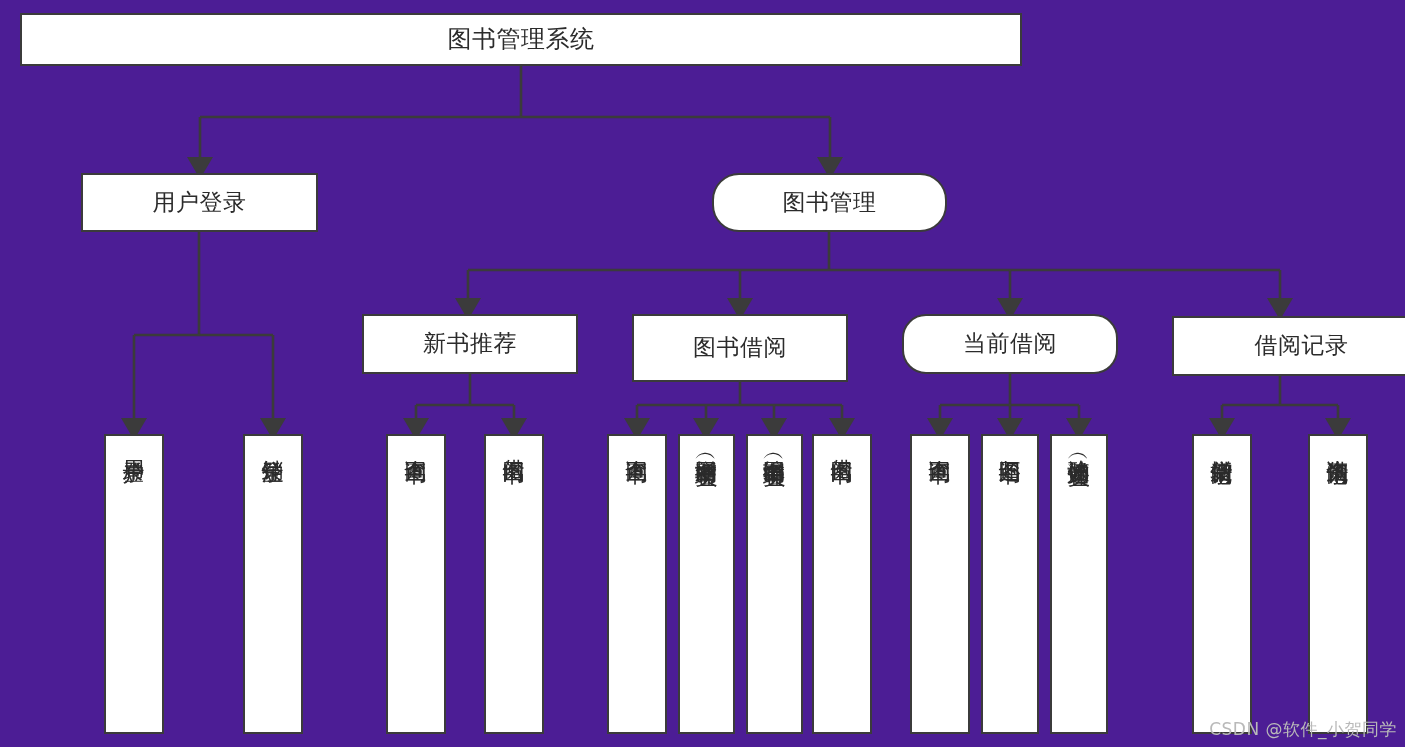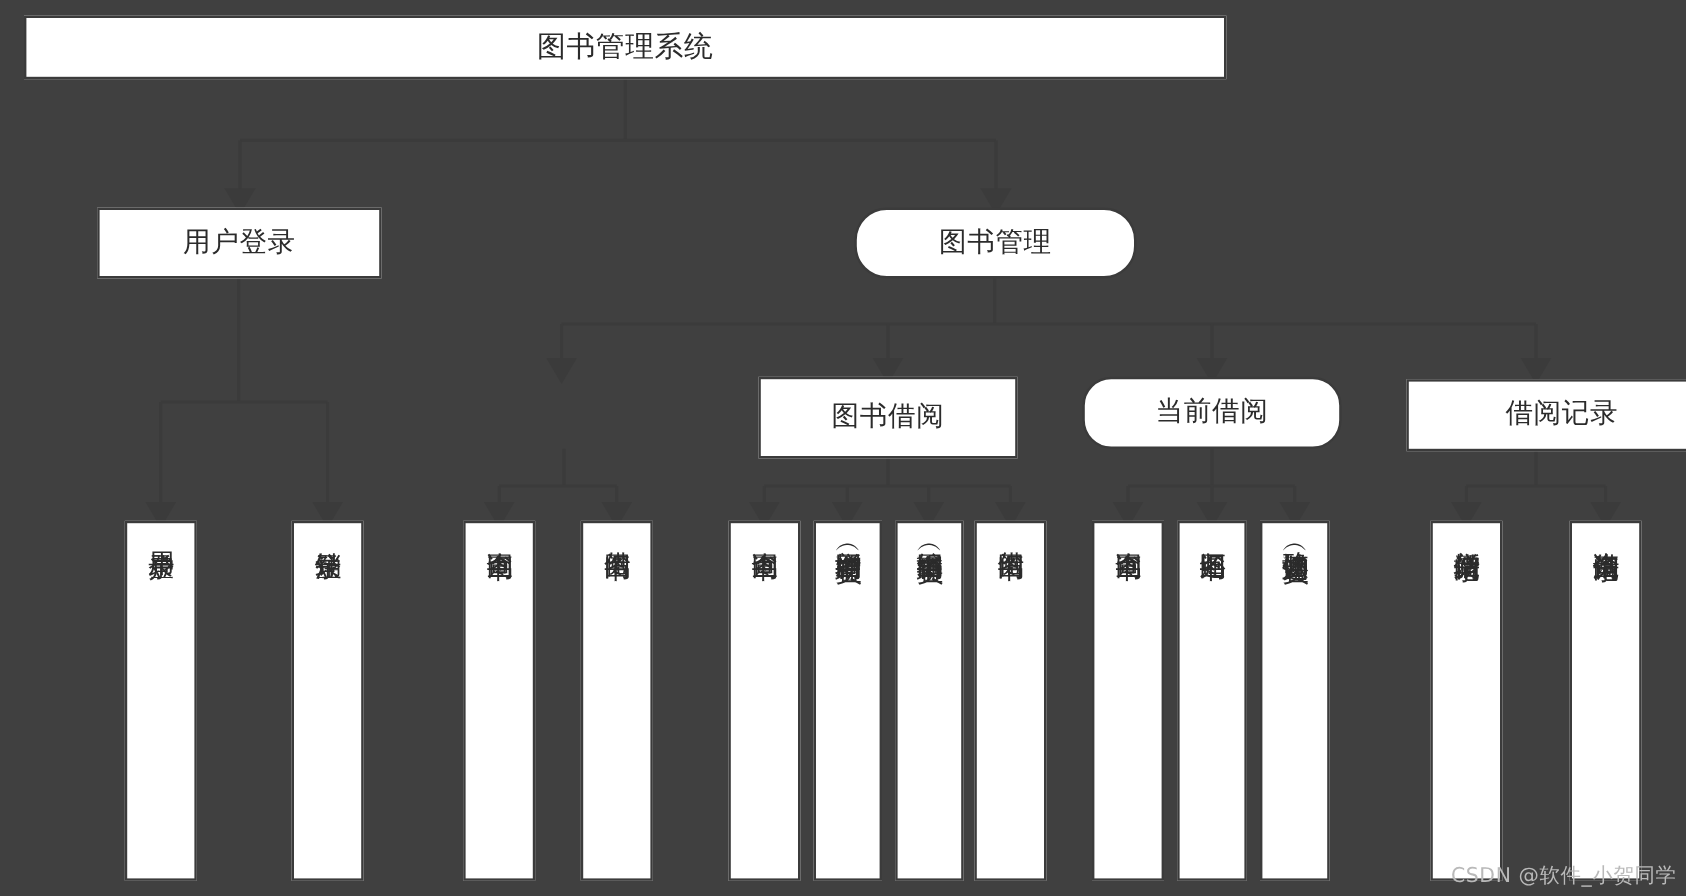--- a/index.html
+++ b/index.html
@@ -10,21 +10,21 @@
   body {
     font-family: "DejaVu Sans", "Liberation Sans", sans-serif;
     width: 1405px;
     height: 747px;
     overflow: hidden;
   }
   #diagram-root {
     position: relative;
     width: 1405px;
     height: 747px;
-    background: #404040;
+    background: #4c1d95;
   }
   svg.edges {
     position: absolute;
     left: 0;
     top: 0;
     width: 1405px;
     height: 747px;
     pointer-events: none;
   }
   .node {
@@ -134,20 +134,23 @@
     <span class="label">图书管理系统</span>
   </div>
 
   <div class="node h" style="left:81px; top:173px; width:237px; height:59px;">
     <span class="label">用户登录</span>
   </div>
   <div class="node h" style="left:712px; top:173px; width:235px; height:59px;border-radius:27px;">
     <span class="label">图书管理</span>
   </div>
 
+  <div class="node h" style="left:362px; top:314px; width:216px; height:60px;">
+    <span class="label">新书推荐</span>
+  </div>
   <div class="node h" style="left:632px; top:314px; width:216px; height:68px;">
     <span class="label">图书借阅</span>
   </div>
   <div class="node h" style="left:902px; top:314px; width:216px; height:60px;border-radius:24px;">
     <span class="label">当前借阅</span>
   </div>
   <div class="node h" style="left:1172px; top:316px; width:259px; height:60px;">
     <span class="label">借阅记录</span>
   </div>
 

